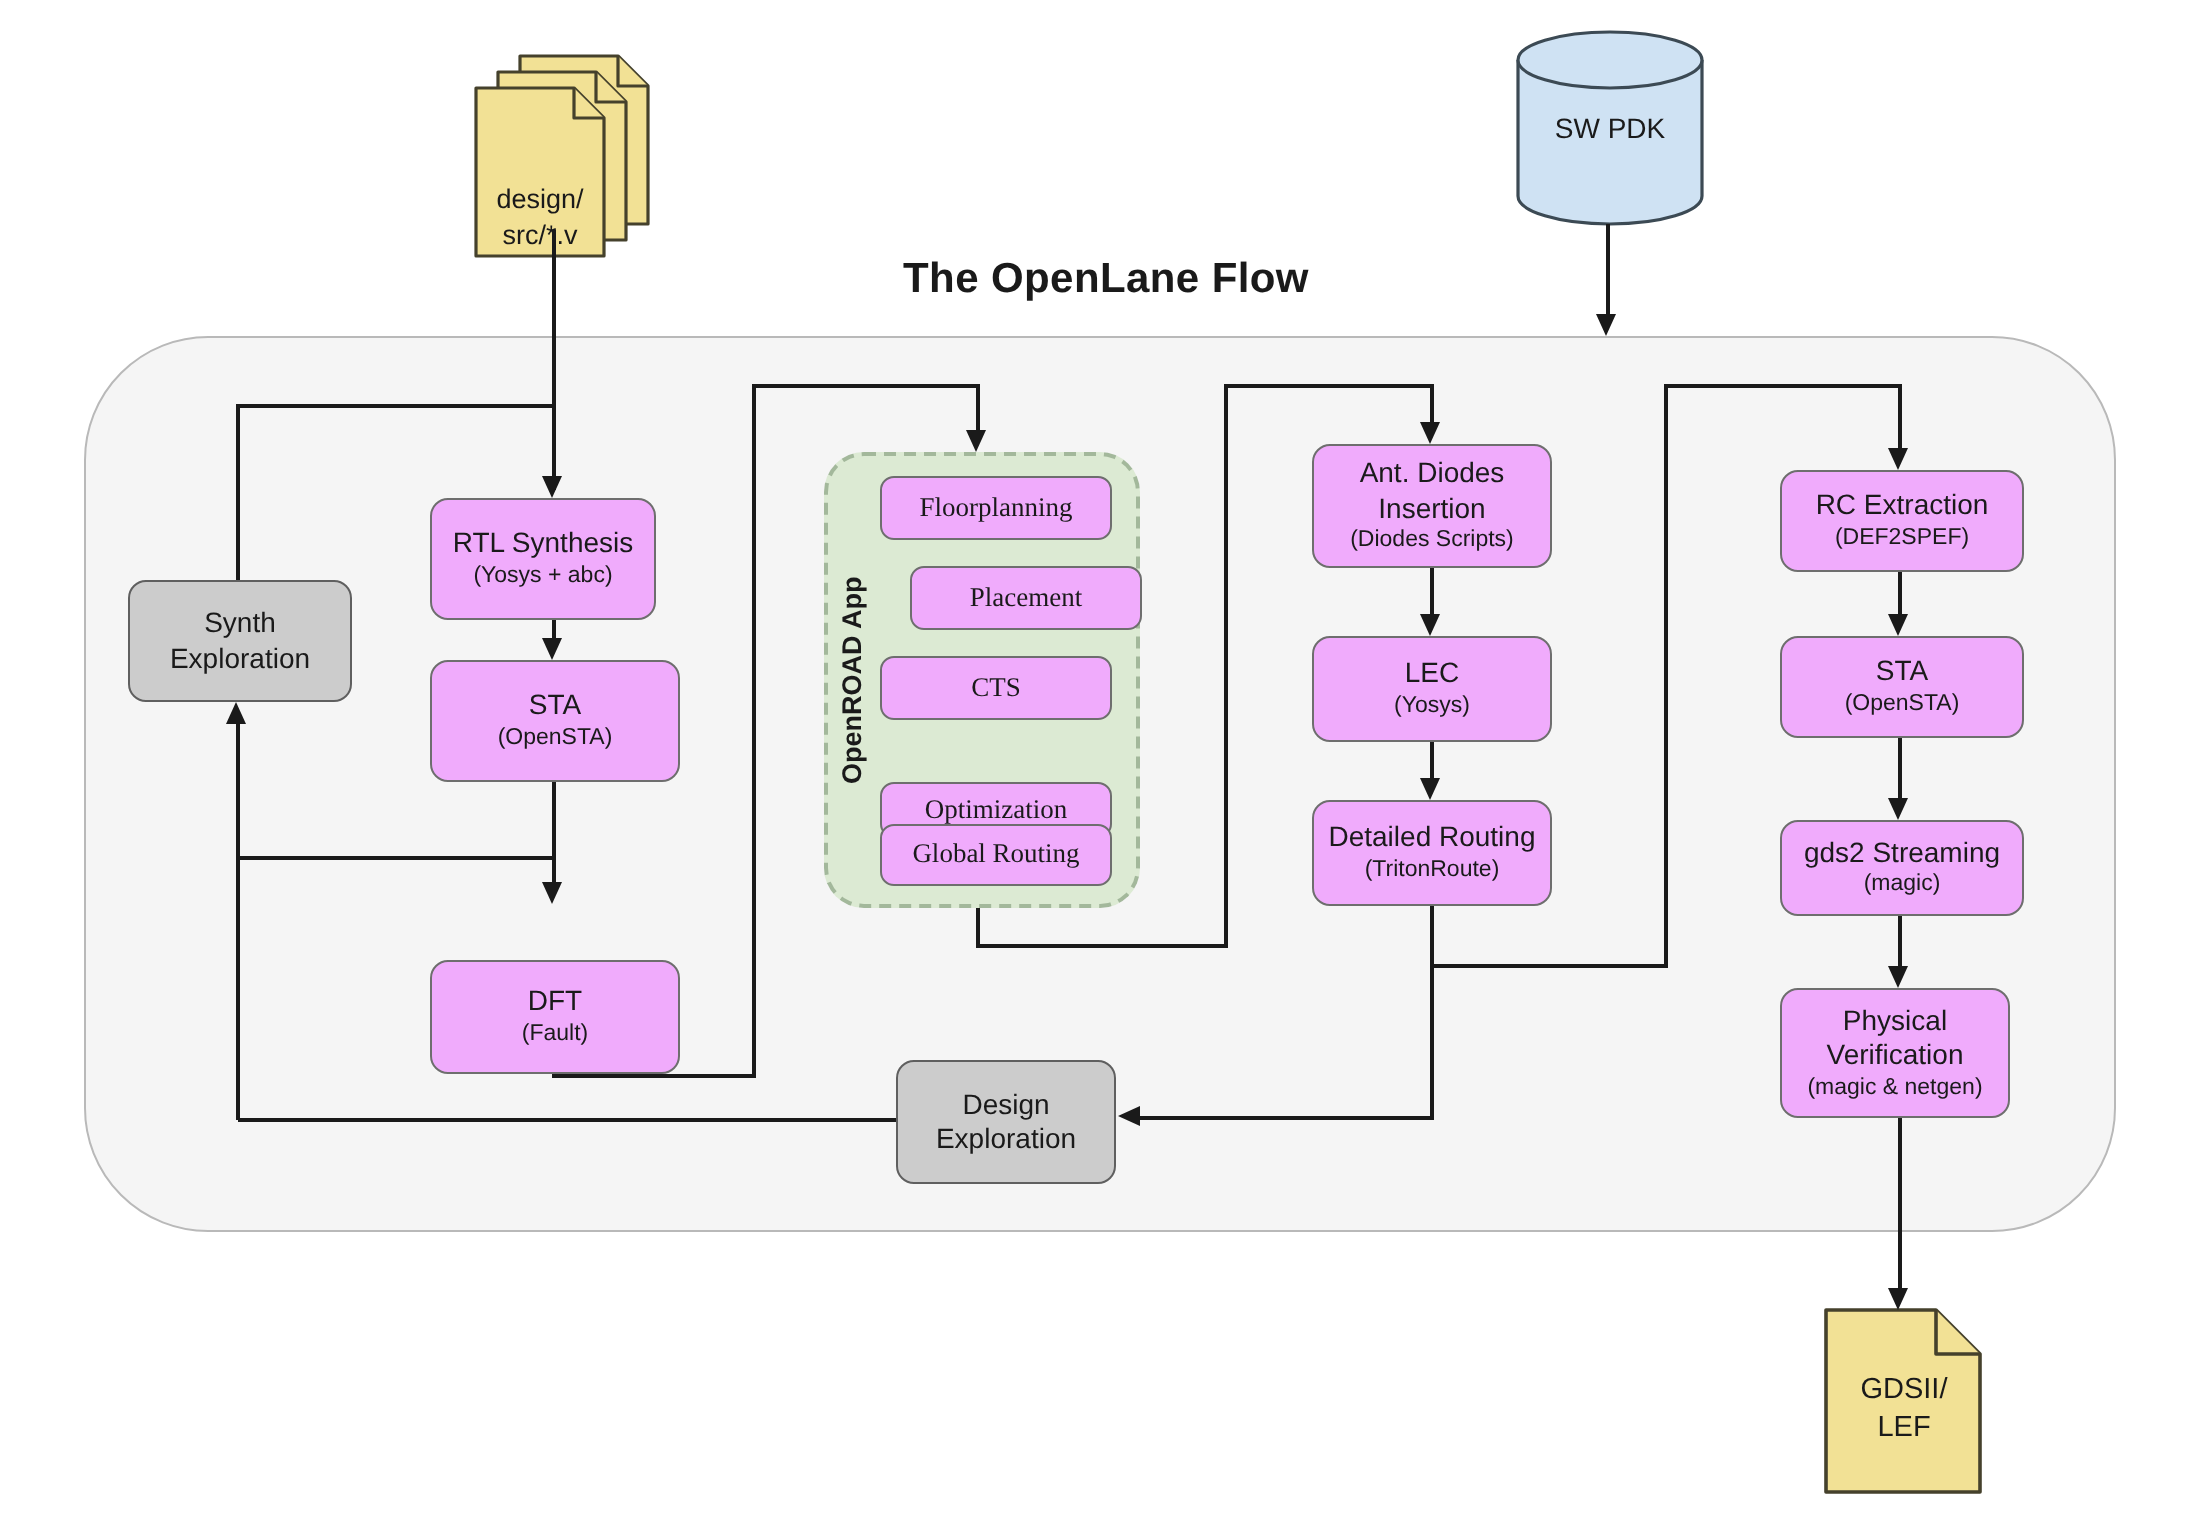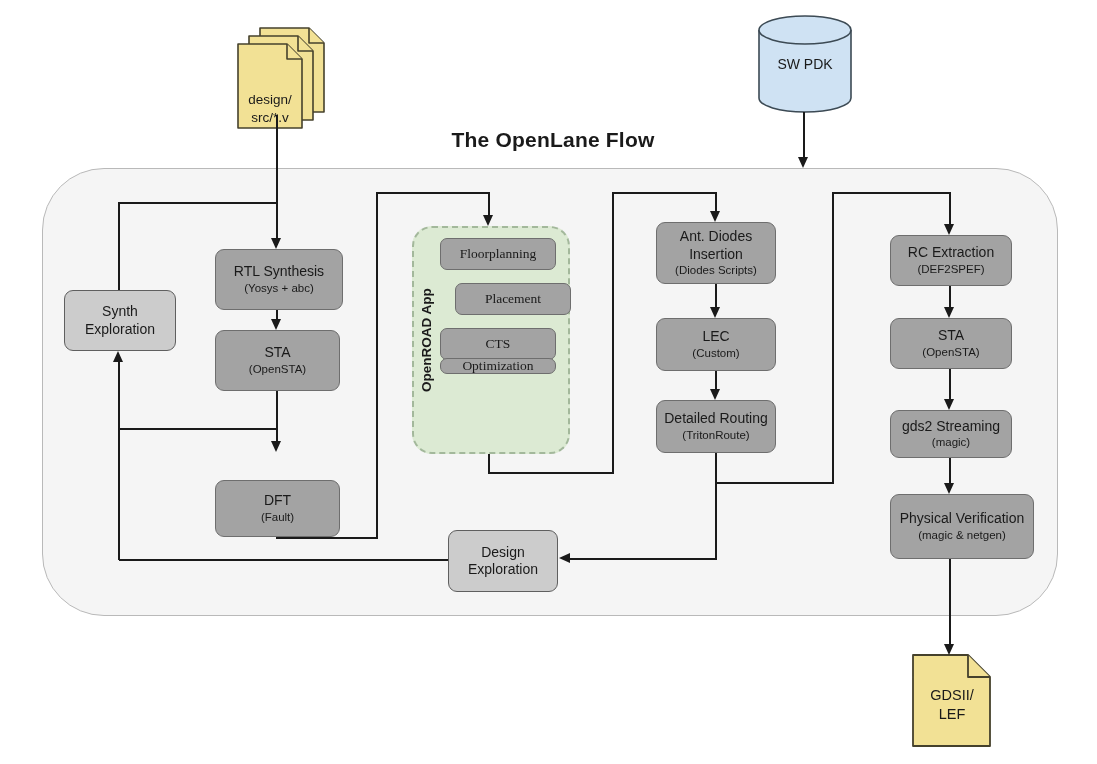--- a/index.html
+++ b/index.html
@@ -10,21 +10,21 @@
     position:absolute; left:42px; top:168px; width:1014px; height:446px;
     background:#f5f5f5; border:1px solid #b9b9b9; border-radius:62px;
   }
   .diagram-title {
     position:absolute; left:388px; top:128px; width:330px; text-align:center;
     font-size:21px; font-weight:bold; letter-spacing:.2px;
   }
 
   
   .node {
-    position:absolute; background:#a3a3a3; border:1.5px solid #6e6e6e; border-radius:9px;
+    position:absolute; background:#f0abfc; border:1.5px solid #6e6e6e; border-radius:9px;
     display:flex; flex-direction:column; align-items:center; justify-content:center;
     text-align:center; padding:2px 4px; box-sizing:border-box;
   }
   .node .t  { font-size:14px; line-height:1.25; }
   .node .s  { font-size:11.5px; line-height:1.3; color:#1a1a1a; }
   .node.gray { background:#cccccc; border-color:#5f5f5f; }
   .node.stage { border-radius:7px;font-family:Liberation Serif, serif; }
   .node.stage .t { font-size:13.5px; }
 
   .green-group {
@@ -142,21 +142,21 @@
   <div class="ln v" style="left:949px;top:369px;height:31px;"></div>
   <div class="ah down" style="left:944px;top:399px;"></div>
   <div class="ln v" style="left:949px;top:458px;height:26px;"></div>
   <div class="ah down" style="left:944px;top:483px;"></div>
   <div class="ln v" style="left:949px;top:559px;height:86px;"></div>
   <div class="ah down" style="left:944px;top:644px;"></div>
 
   <div class="ln v" style="left:803px;top:112px;height:46px;"></div>
   <div class="ah down" style="left:798px;top:157px;"></div>
 
-  <div class="node" style="left:215px;top:249px;width:128px;height:61px;">
+  <div class="node" style="left:215px;top:249px;width:113px;height:61px;">
     <div class="t">RTL Synthesis</div>
     <div class="s">(Yosys + abc)</div>
   </div>
   <div class="node" style="left:215px;top:330px;width:125px;height:61px;">
     <div class="t">STA</div>
     <div class="s">(OpenSTA)</div>
   </div>
   <div class="node" style="left:215px;top:480px;width:125px;height:57px;">
     <div class="t">DFT</div>
     <div class="s">(Fault)</div>
@@ -169,50 +169,53 @@
   <div class="vlabel">OpenROAD App</div>
   <div class="node stage" style="left:440px;top:238px;width:116px;height:32px;">
     <div class="t">Floorplanning</div>
   </div>
   <div class="node stage" style="left:440px;top:283px;width:116px;height:32px;margin-left:15px;">
     <div class="t">Placement</div>
   </div>
   <div class="node stage" style="left:440px;top:328px;width:116px;height:32px;">
     <div class="t">CTS</div>
   </div>
-  <div class="node stage" style="left:440px;top:358px;width:116px;height:16px;">
+  <div class="node stage" style="left:440px;top:391px;width:116px;height:28px;">
     <div class="t">Optimization</div>
+  </div>
+  <div class="node stage" style="left:440px;top:412px;width:116px;height:31px;">
+    <div class="t">Global Routing</div>
   </div>
 
   <div class="node" style="left:656px;top:222px;width:120px;height:62px;">
     <div class="t">Ant. Diodes Insertion</div>
     <div class="s">(Diodes Scripts)</div>
   </div>
   <div class="node" style="left:656px;top:318px;width:120px;height:53px;align-items:center;">
     <div class="t">LEC</div>
-    <div class="s">(Custom)</div>
+    <div class="s">(Yosys)</div>
   </div>
   <div class="node" style="left:656px;top:400px;width:120px;height:53px;">
     <div class="t">Detailed Routing</div>
     <div class="s">(TritonRoute)</div>
   </div>
 
   <div class="node" style="left:890px;top:235px;width:122px;height:51px;">
     <div class="t">RC Extraction</div>
     <div class="s">(DEF2SPEF)</div>
   </div>
   <div class="node" style="left:890px;top:318px;width:122px;height:51px;">
     <div class="t">STA</div>
     <div class="s">(OpenSTA)</div>
   </div>
   <div class="node" style="left:890px;top:410px;width:122px;height:48px;">
     <div class="t">gds2 Streaming</div>
     <div class="s">(magic)</div>
   </div>
-  <div class="node" style="left:890px;top:494px;width:144px;height:65px;">
+  <div class="node" style="left:890px;top:494px;width:115px;height:65px;">
     <div class="t">Physical Verification</div>
     <div class="s">(magic &amp; netgen)</div>
   </div>
 
   <div class="node gray" style="left:448px;top:530px;width:110px;height:62px;">
     <div class="t">Design Exploration</div>
   </div>
 
 </div>
 

